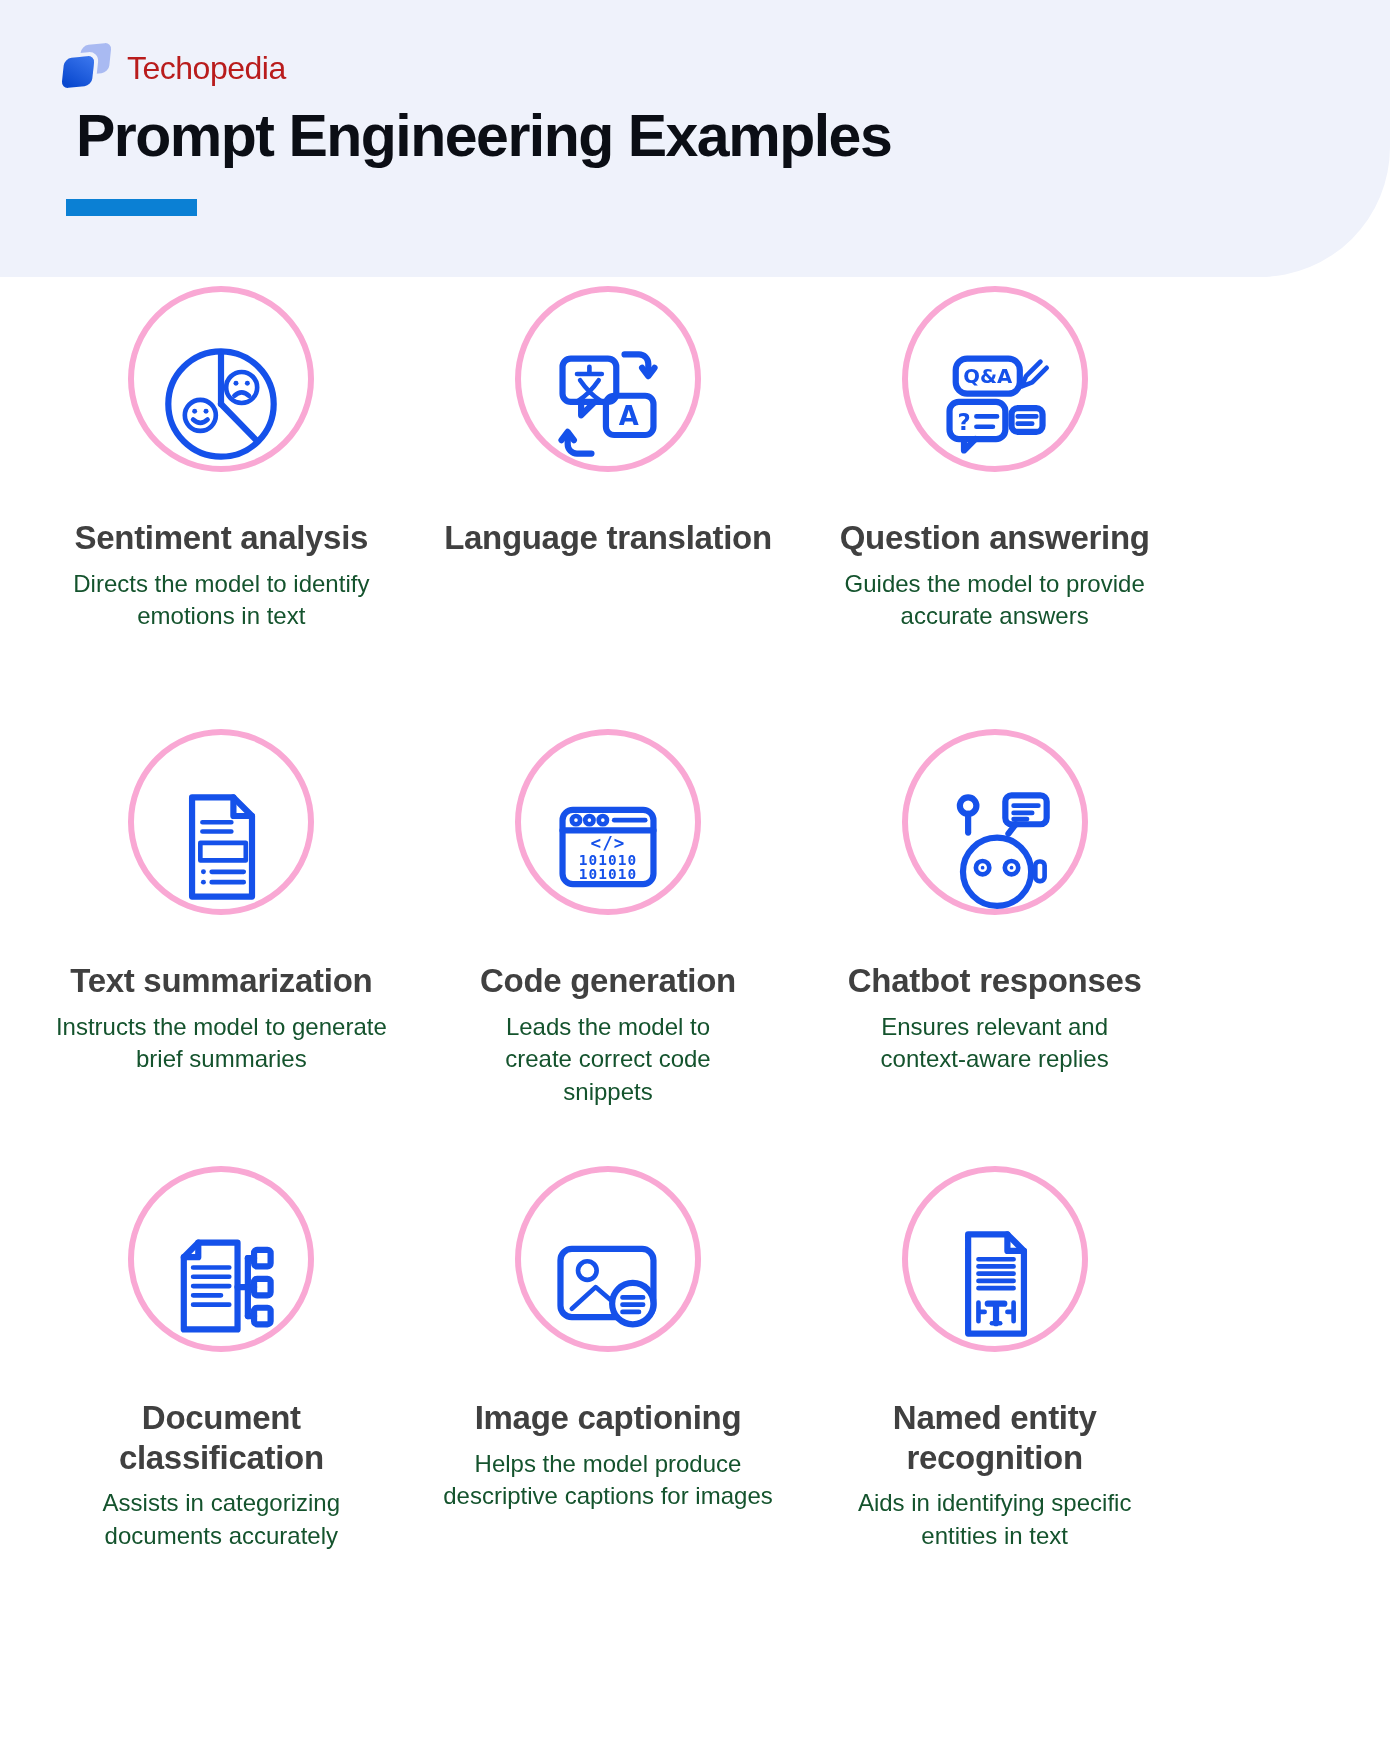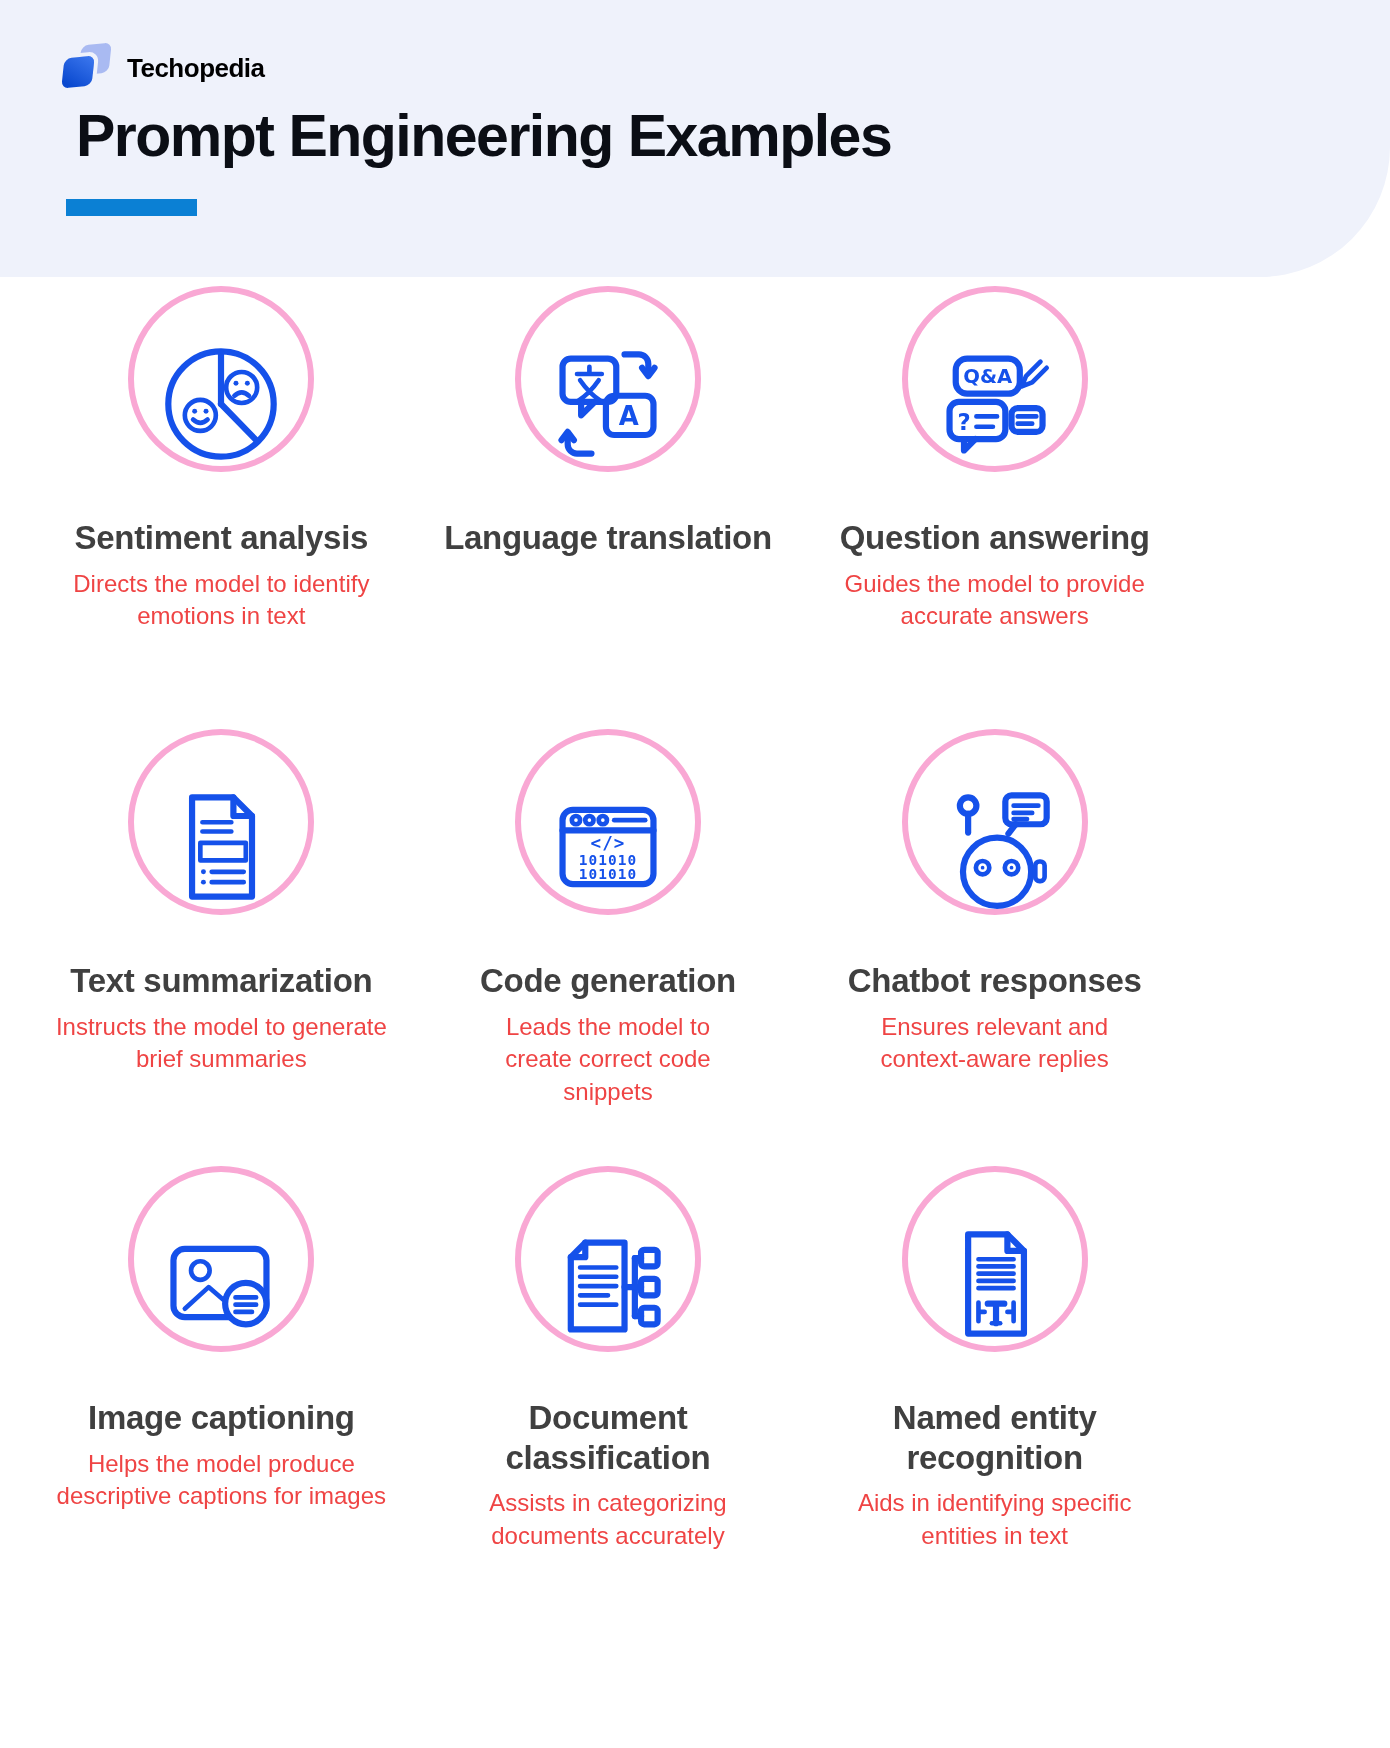--- a/index.html
+++ b/index.html
@@ -11,21 +11,21 @@
     position:absolute; top:0; left:0; width:100%; height:277px;
     background:#EFF2FB;
     border-bottom-right-radius:130px;
   }
   .brand-row { position:absolute; top:44px; left:63px; display:flex; align-items:center; gap:14px; }
   .logo-mark { position:relative; width:50px; height:48px; }
   .logo-sq { position:absolute; width:30px; height:30px; border-radius:7px; transform:skewX(-6deg) skewY(-6deg); }
   .logo-sq.back  { left:17px; top:0;  background:#A9BAF2; }
   .logo-sq.front { left:0;  top:13px; background:linear-gradient(215deg,#3F7AF0 0%,#0A49CF 85%);
                    box-shadow:0 0 0 4px #EFF2FB; }
-  .brand-text { font-size:26px; font-weight:700; color:#000000; letter-spacing:-0.5px; }
+  .brand-text { font-size:32px; font-weight:400; color:#b91c1c; letter-spacing:-0.5px; }
   .page-title {
     position:absolute; left:76px; top:102px;
     font-size:59px; font-weight:800; color:#0B0E15; letter-spacing:-1.5px;
   }
   .accent-bar { position:absolute; left:66px; top:199px; width:131px; height:17px; background:#0B80D4; }
 
   
   .grid {
     position:absolute; left:28px; top:286px; width:1160px;
     display:grid; grid-template-columns:repeat(3,1fr);
@@ -37,21 +37,21 @@
     width:186px; height:186px; border:6px solid #f9a8d4; border-radius:50%;
     display:flex; align-items:flex-end; justify-content:center; margin-bottom:46px;
     background:#ffffff; flex:0 0 auto;
   }
   .card-title {
     font-size:33px; line-height:1.2; font-weight:700; color:#404040;
     white-space:pre-line; letter-spacing:-0.3px;
   }
   .card-desc {
     margin-top:10px; font-size:24px; line-height:1.36; font-weight:500;
-    color:#ef4444; white-space:pre-line;
+    color:#14532d; white-space:pre-line;
   }
 
   
   svg.ic { stroke:#1551EA; fill:none; stroke-width:6; stroke-linecap:round; stroke-linejoin:round; }
   svg.ic .fdot  { fill:#1551EA; stroke:none; }
   svg.ic .itext { fill:#1551EA; stroke:none; font-family:"DejaVu Sans", sans-serif; font-weight:bold; }
   svg.ic .imono { fill:#1551EA; stroke:none; font-family:"DejaVu Sans Mono", monospace; font-weight:bold; letter-spacing:1px; }
   svg.ic .thin  { stroke-width:4.5; }
   svg.ic .wfill { fill:#ffffff; }
 </style>
@@ -187,55 +187,55 @@
         </svg>
       </div>
       <div class="card-title">Chatbot responses</div>
       <div class="card-desc">Ensures relevant and
 context-aware replies</div>
     </div>
 
     <div class="card">
       <div class="icon-ring">
         <svg class="ic" width="124" height="124" viewBox="0 0 120 120">
-          <rect x="14" y="26" width="90" height="66" rx="11"></rect>
-          <circle cx="40" cy="47" r="9" class="thin"></circle>
-          <path class="thin" d="M25,84 l23,-21 14,12 13,-11 15,13"></path>
-          <circle cx="84" cy="79" r="20" class="wfill"></circle>
-          <path class="thin" d="M74,73 h20 M74,80 h20 M74,87 h16"></path>
-        </svg>
-      </div>
-      <div class="card-title">Image captioning</div>
-      <div class="card-desc">Helps the model produce
-descriptive captions for images</div>
-    </div>
-
-    <div class="card">
-      <div class="icon-ring">
-        <svg class="ic" width="124" height="124" viewBox="0 0 120 120">
           <path d="M38,20 h38 v84 h-52 v-70 z"></path>
           <path d="M38,20 v14 h-14"></path>
           <path class="thin" d="M33,44 h35 M33,53 h35 M33,62 h35 M33,71 h27 M33,80 h35"></path>
           <line x1="76" y1="63" x2="86" y2="63"></line>
           <line x1="86" y1="35" x2="86" y2="91"></line>
           <path d="M86,35 h6 M86,63 h6 M86,91 h6"></path>
           <rect x="92" y="27" width="16" height="16" rx="3"></rect>
           <rect x="92" y="55" width="16" height="16" rx="3"></rect>
           <rect x="92" y="83" width="16" height="16" rx="3"></rect>
         </svg>
       </div>
       <div class="card-title">Document
 classification</div>
       <div class="card-desc">Assists in categorizing
 documents accurately</div>
     </div>
 
     <div class="card">
       <div class="icon-ring">
         <svg class="ic" width="124" height="124" viewBox="0 0 120 120">
+          <rect x="14" y="26" width="90" height="66" rx="11"></rect>
+          <circle cx="40" cy="47" r="9" class="thin"></circle>
+          <path class="thin" d="M25,84 l23,-21 14,12 13,-11 15,13"></path>
+          <circle cx="84" cy="79" r="20" class="wfill"></circle>
+          <path class="thin" d="M74,73 h20 M74,80 h20 M74,87 h16"></path>
+        </svg>
+      </div>
+      <div class="card-title">Image captioning</div>
+      <div class="card-desc">Helps the model produce
+descriptive captions for images</div>
+    </div>
+
+    <div class="card">
+      <div class="icon-ring">
+        <svg class="ic" width="124" height="124" viewBox="0 0 120 120">
           <path d="M34,12 h38 l16,16 v80 h-54 z"></path>
           <path d="M72,12 v16 h16"></path>
           <path class="thin" d="M44,36 h34 M44,43 h34 M44,50 h34 M44,57 h34 M44,64 h34"></path>
           <path class="thin" d="M44,78 v18 M78,78 v18 M44,87 h6 M72,87 h6"></path>
           <path d="M53,79 h16 M61,79 v19"></path>
           <path class="thin" d="M57,98 h8"></path>
         </svg>
       </div>
       <div class="card-title">Named entity
 recognition</div>

